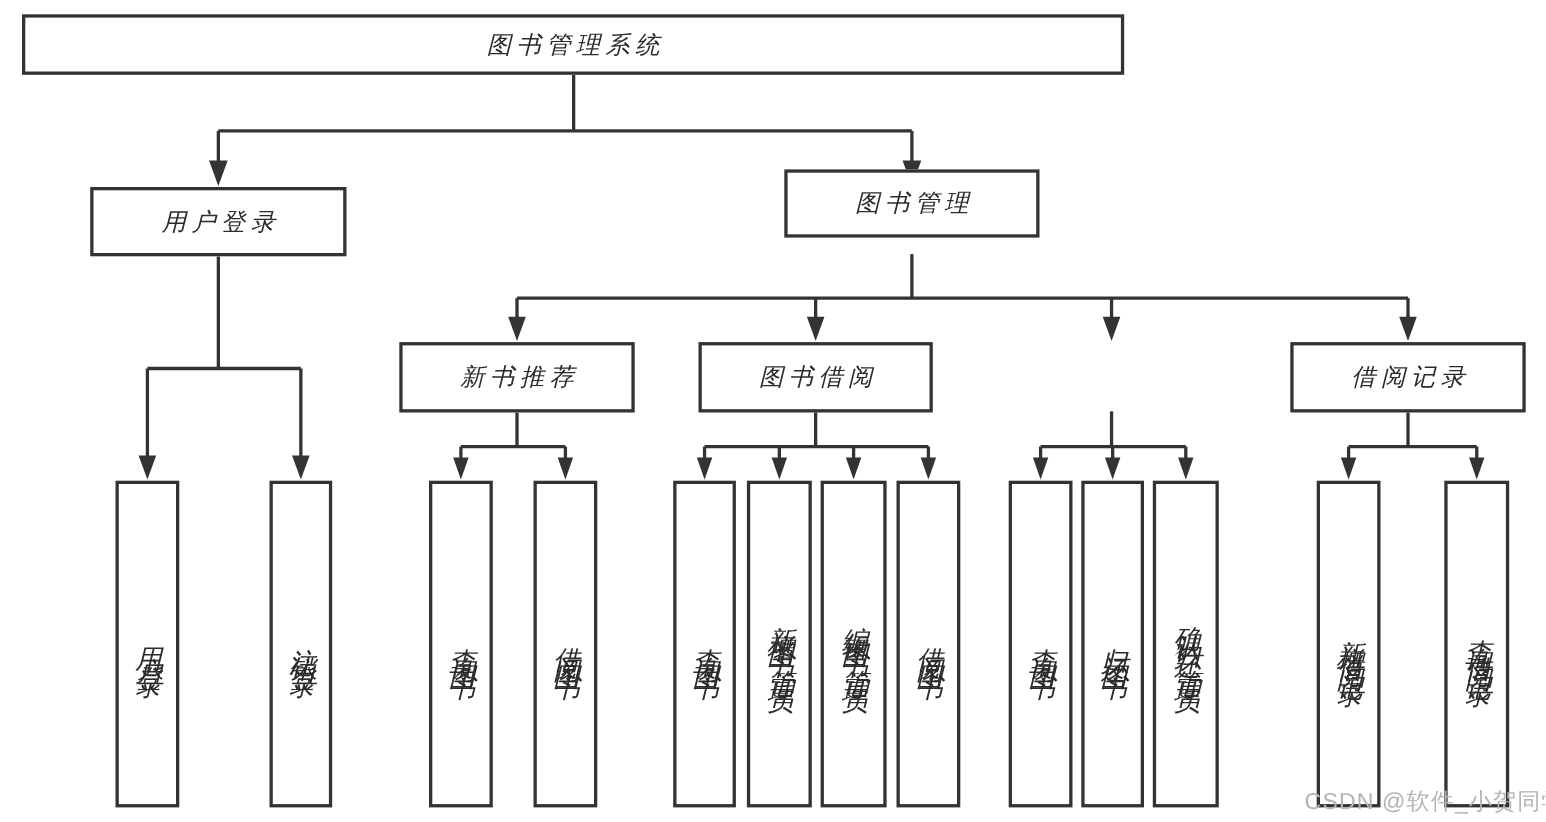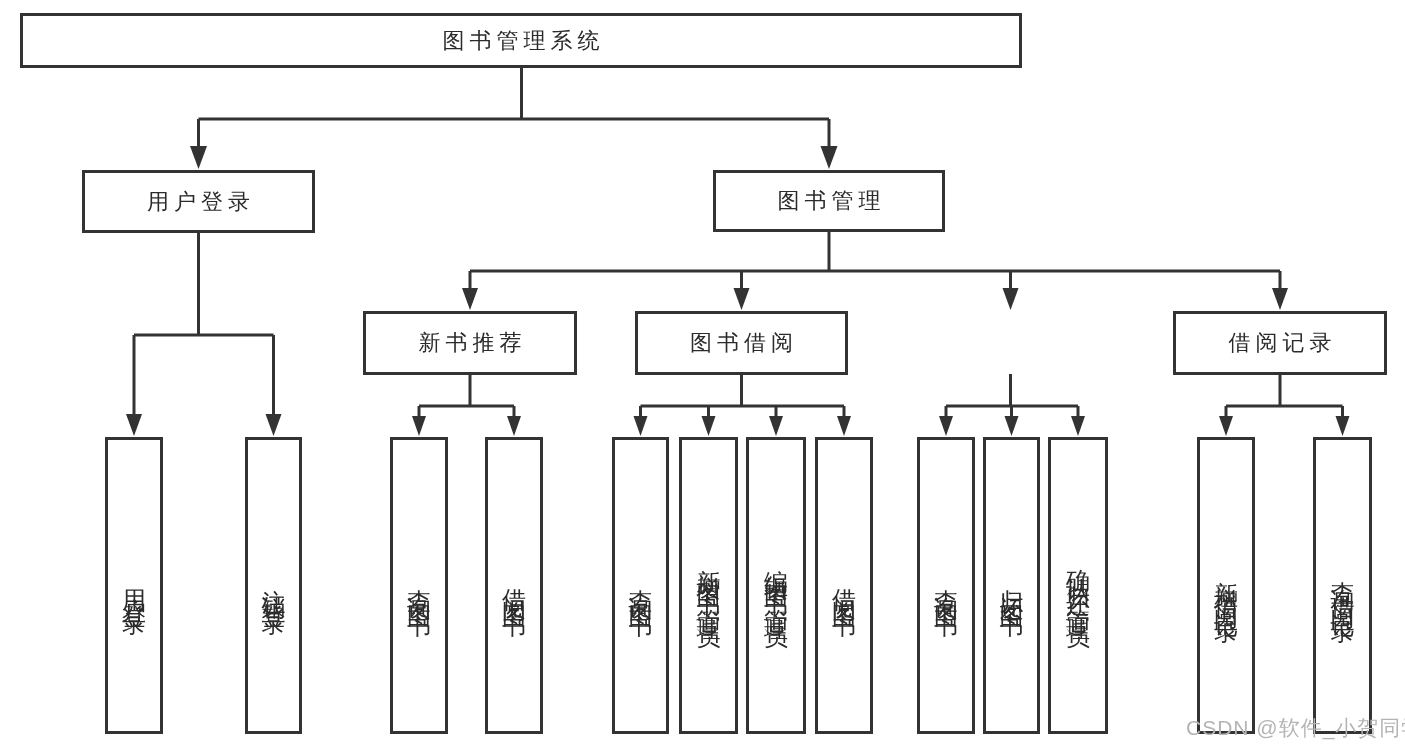--- a/index.html
+++ b/index.html
@@ -33,20 +33,21 @@
   .node {
     position: absolute;
     box-sizing: border-box;
     border: 3px solid #333333;
     background: #ffffff;
     color: #2b2b2b;
     display: flex;
     align-items: center;
     justify-content: center;
     z-index: 2;
+    font-style: italic;
   }
   .node.h span {
     font-size: 22px;
     letter-spacing: 5px;
     text-indent: 5px;
     white-space: nowrap;
   }
   .node.v span {
     writing-mode: vertical-lr;
     text-orientation: mixed;
@@ -147,21 +148,21 @@
     </g>
   </svg>
 
   <div class="node h" style="left:20px; top:13px; width:1002px; height:55px">
     <span>图书管理系统</span>
   </div>
 
   <div class="node h" style="left:82px; top:170px; width:233px; height:63px">
     <span>用户登录</span>
   </div>
-  <div class="node h" style="left:713px; top:170px; width:232px; height:62px">
+  <div class="node h" style="left:713px; top:154px; width:232px; height:62px">
     <span>图书管理</span>
   </div>
 
   <div class="node h" style="left:635px; top:311px; width:213px; height:64px">
     <span>图书借阅</span>
   </div>
   <div class="node h" style="left:363px; top:311px; width:214px; height:64px">
     <span>新书推荐</span>
   </div>
   <div class="node h" style="left:1173px; top:311px; width:214px; height:64px">

